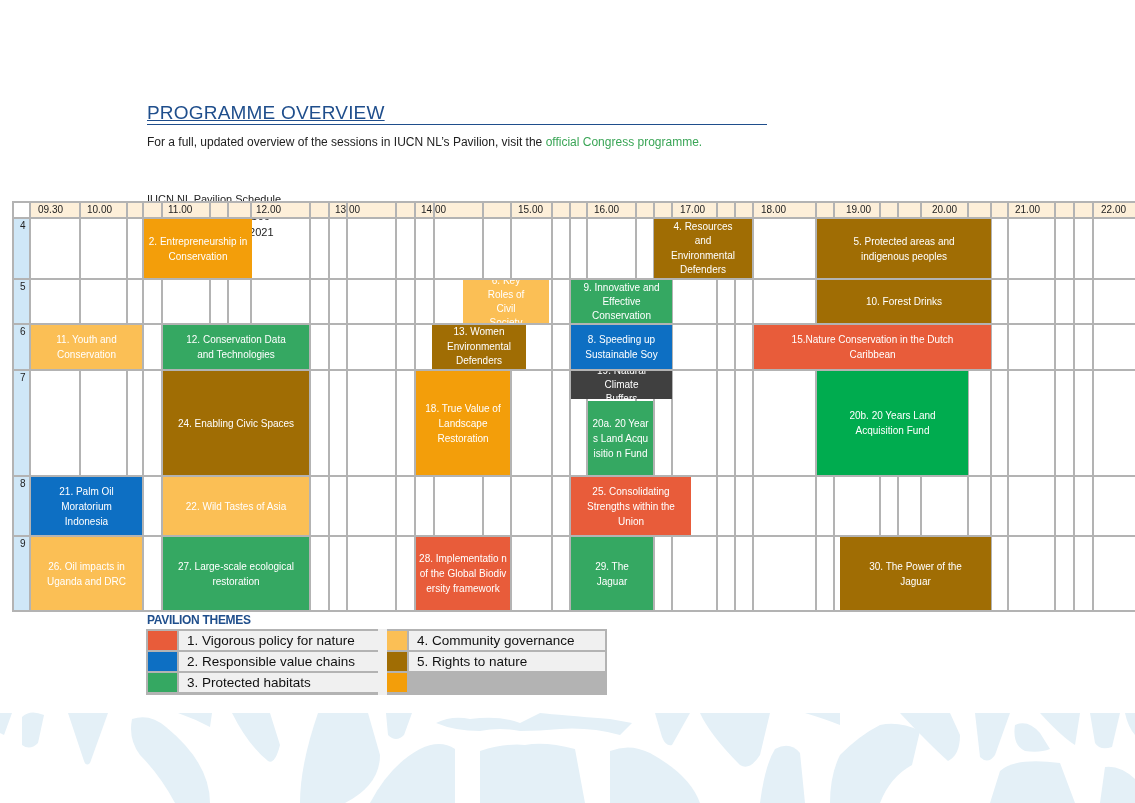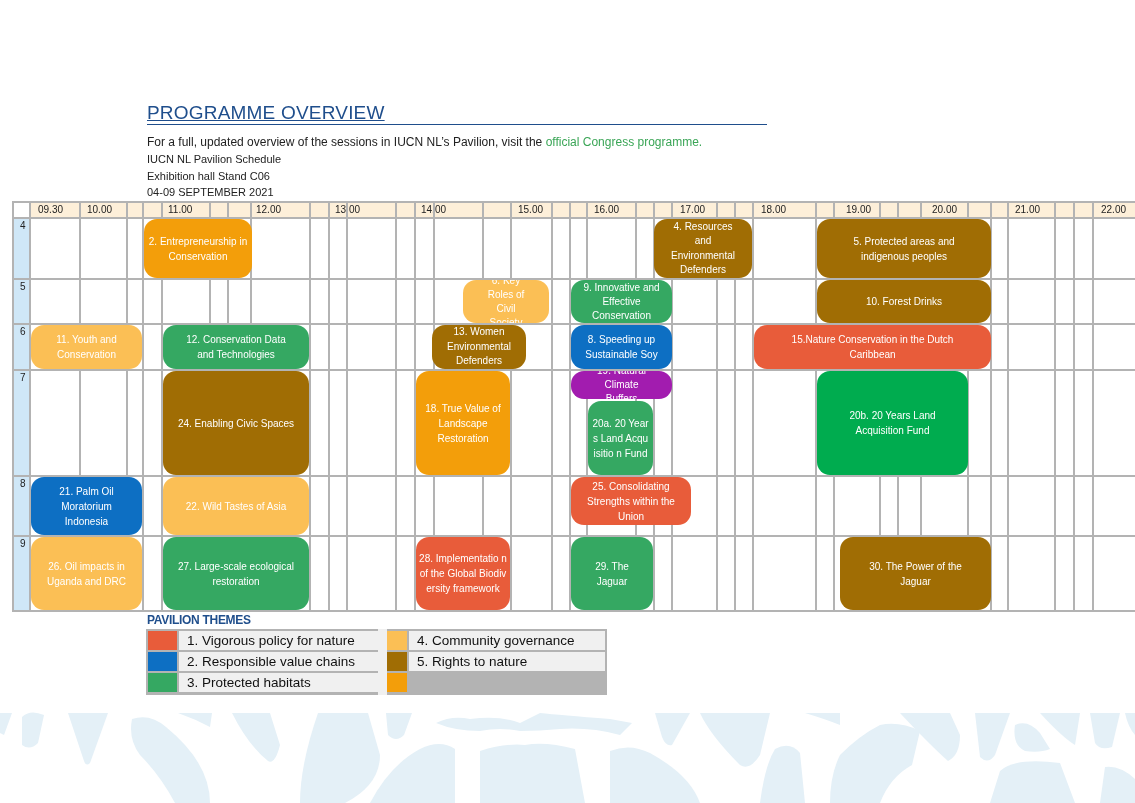--- a/index.html
+++ b/index.html
@@ -2,31 +2,31 @@
 <html><head>
 <meta charset="utf-8">
 <style>
   html, body { margin:0; padding:0; }
   body { width:1135px; height:803px; position:relative; background:#ffffff; overflow:hidden;
          font-family:"Liberation Sans", sans-serif; color:#222; }
   .title { position:absolute; left:147px; top:102px; font-size:19px; color:#1f4e8c; letter-spacing:0.2px;text-decoration:underline; }
   .title-rule { position:absolute; left:147px; top:124px; width:620px; height:1px; background:#1f4e8c; }
   .intro { position:absolute; left:147px; top:135px; font-size:12px; color:#222; }
   .intro .link { color:#3aa556; }
-  .meta { position:absolute; left:147px; font-size:11px; color:#222; }
+  .meta { position:absolute; left:147px; font-size:11px; color:#222;margin-top:40px; }
   #grid { position:absolute; left:0; top:0; width:1135px; height:803px; }
   .hdr-bg { position:absolute; background:#fdefd9; }
   .rowlbl-bg { position:absolute; background:#cfe7f7; }
   .vline { position:absolute; width:2px; background:#b3b3b3; }
   .hline { position:absolute; height:2px; background:#b3b3b3; }
   .hdr-label { position:absolute; font-size:10px; color:#222; top:204px; }
   .row-label { position:absolute; font-size:10px; color:#222; left:20px; }
   .session { position:absolute; display:flex; align-items:center; justify-content:center;
              text-align:center; color:#ffffff; font-size:10px; line-height:15px; box-sizing:border-box;
-             padding:0 2px; overflow:hidden;border-radius:13px; }
+             padding:0 2px; overflow:hidden; }
   .themes-title { position:absolute; left:147px; top:613px; font-size:12px; font-weight:bold; color:#1f4e8c; letter-spacing:-0.3px; }
   .legend { position:absolute; left:146px; top:629px; width:461px; height:66px; background:#b3b3b3; }
   .lg-sw { position:absolute; width:29px; height:19px; }
   .lg-txt { position:absolute; height:19px; background:#f0f0f0; font-size:13.5px; color:#111; line-height:19px; padding-left:8px; box-sizing:border-box; }
   .pattern { position:absolute; left:0; top:705px; width:1135px; height:98px; }
 </style>
 </head>
 <body>
 
 <div class="title">PROGRAMME OVERVIEW</div>
@@ -119,27 +119,27 @@
   <div class="session" style="left:817px;top:280px;width:174px;height:43px;background:#a06d04">10. Forest Drinks</div>
 
   <div class="session" style="left:31px;top:325px;width:111px;height:44px;background:#fbbf55;padding:8px 18px">11. Youth and Conservation</div>
   <div class="session" style="left:163px;top:325px;width:146px;height:44px;background:#35a862;padding:0 14px">12. Conservation Data and Technologies</div>
   <div class="session" style="left:432px;top:325px;width:94px;height:44px;background:#a06d04;line-height:14.5px">13. Women Environmental Defenders</div>
   <div class="session" style="left:571px;top:325px;width:101px;height:44px;background:#0d6fc3;padding:0 6px">8. Speeding up Sustainable Soy</div>
   <div class="session" style="left:754px;top:325px;width:237px;height:44px;background:#e85c3a;padding:0 20px">15.Nature Conservation in the Dutch Caribbean</div>
 
   <div class="session" style="left:163px;top:371px;width:146px;height:104px;background:#a06d04">24. Enabling Civic Spaces</div>
   <div class="session" style="left:416px;top:371px;width:94px;height:104px;background:#f39e0a;padding:0 6px">18. True Value of Landscape Restoration</div>
-  <div class="session" style="left:571px;top:371px;width:101px;height:28px;background:#a21caf;line-height:14px;padding:0 23px">19. Natural Climate Buffers</div>
+  <div class="session" style="left:571px;top:371px;width:101px;height:28px;background:#404040;line-height:14px;padding:0 23px">19. Natural Climate Buffers</div>
   <div class="session" style="left:588px;top:401px;width:65px;height:74px;background:#35a862;line-height:15px;padding:0 4px;word-break:break-all">20a. 20 Years Land Acquisitio n Fund</div>
   <div class="session" style="left:817px;top:371px;width:151px;height:104px;background:#00ac4f;padding:0 20px">20b. 20 Years Land Acquisition Fund</div>
 
   <div class="session" style="left:31px;top:477px;width:111px;height:58px;background:#0d6fc3;padding:0 22px">21. Palm Oil Moratorium Indonesia</div>
   <div class="session" style="left:163px;top:477px;width:146px;height:58px;background:#fbbf55">22. Wild Tastes of Asia</div>
-  <div class="session" style="left:571px;top:477px;width:120px;height:48px;background:#e85c3a;padding:0 4px">25. Consolidating Strengths within the Union</div>
+  <div class="session" style="left:571px;top:477px;width:120px;height:58px;background:#e85c3a;padding:0 4px">25. Consolidating Strengths within the Union</div>
 
   <div class="session" style="left:31px;top:537px;width:111px;height:73px;background:#fbbf55;padding:0 8px">26. Oil impacts in Uganda and DRC</div>
   <div class="session" style="left:163px;top:537px;width:146px;height:73px;background:#35a862;padding:0 14px">27. Large-scale ecological restoration</div>
   <div class="session" style="left:416px;top:537px;width:94px;height:73px;background:#e85c3a;line-height:15px;padding:0 3px;word-break:break-all">28. Implementatio n of the Global Biodiversity framework</div>
   <div class="session" style="left:571px;top:537px;width:82px;height:73px;background:#35a862;padding:0 18px">29. The Jaguar</div>
   <div class="session" style="left:840px;top:537px;width:151px;height:73px;background:#a06d04;padding:0 20px">30. The Power of the Jaguar</div>
 </div>
 
 <div class="themes-title">PAVILION THEMES</div>
 <div class="legend">

